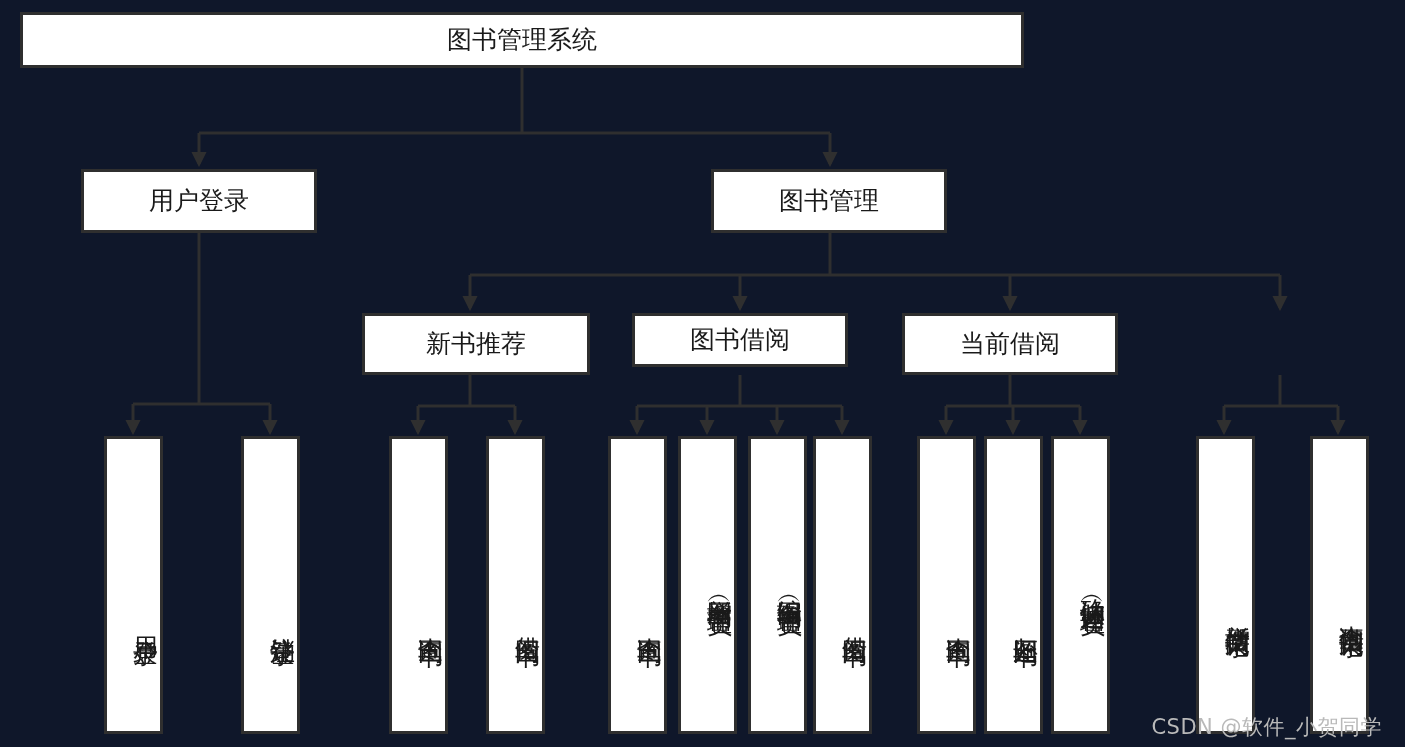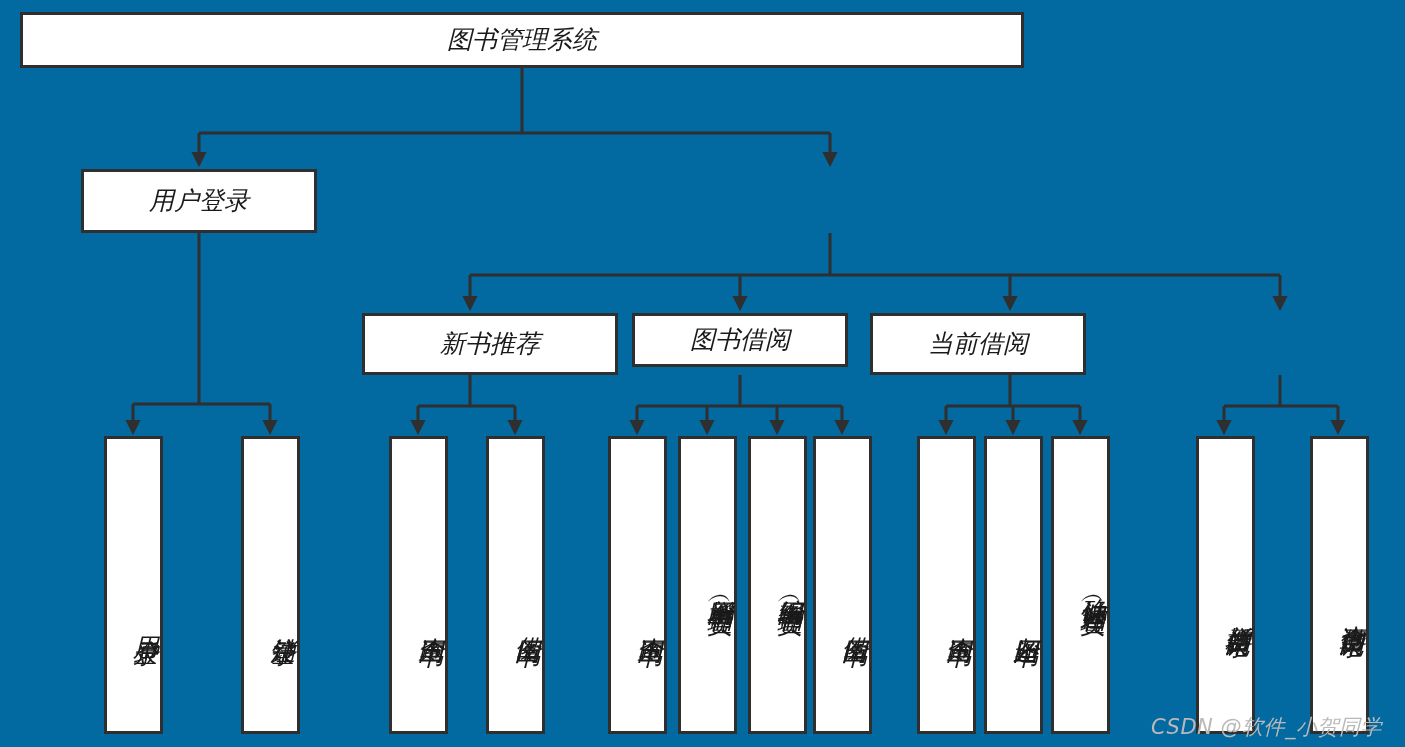--- a/index.html
+++ b/index.html
@@ -7,23 +7,22 @@
     padding: 0;
     background: #ffffff;
   }
   body {
     font-family: "DejaVu Sans", "Liberation Sans", sans-serif;
   }
   #canvas {
     position: relative;
     width: 1405px;
     height: 747px;
-    background: #0369a1;
+    background: #0f172a;
     overflow: hidden;
-    font-style: italic;
   }
   .node {
     position: absolute;
     box-sizing: border-box;
     border: 3px solid #2f2f2f;
     background: #ffffff;
     color: #1a1a1a;
     display: flex;
     align-items: center;
     justify-content: center;
@@ -126,28 +125,31 @@
     <path class="wire" d="M 1338 406 L 1338 432" marker-end="url(#arrow)"></path>
   </svg>
 
   <div class="node h" style="left:20px; top:12px; width:1004px; height:56px;">
     <span class="label">图书管理系统</span>
   </div>
 
   <div class="node h" style="left:81px; top:169px; width:236px; height:64px;">
     <span class="label">用户登录</span>
   </div>
+  <div class="node h" style="left:711px; top:169px; width:236px; height:64px;">
+    <span class="label">图书管理</span>
+  </div>
 
-  <div class="node h" style="left:362px; top:313px; width:256px; height:62px;">
+  <div class="node h" style="left:362px; top:313px; width:228px; height:62px;">
     <span class="label">新书推荐</span>
   </div>
   <div class="node h" style="left:632px; top:313px; width:216px; height:54px;">
     <span class="label">图书借阅</span>
   </div>
-  <div class="node h" style="left:870px; top:313px; width:216px; height:62px;">
+  <div class="node h" style="left:902px; top:313px; width:216px; height:62px;">
     <span class="label">当前借阅</span>
   </div>
 
   <div class="node v pad-top-lg" style="left:104px; top:436px; width:59px; height:298px;">
     <span class="label">用户登录</span>
   </div>
   <div class="node v pad-top-lg" style="left:241px; top:436px; width:59px; height:298px;">
     <span class="label">注销登录</span>
   </div>
 

